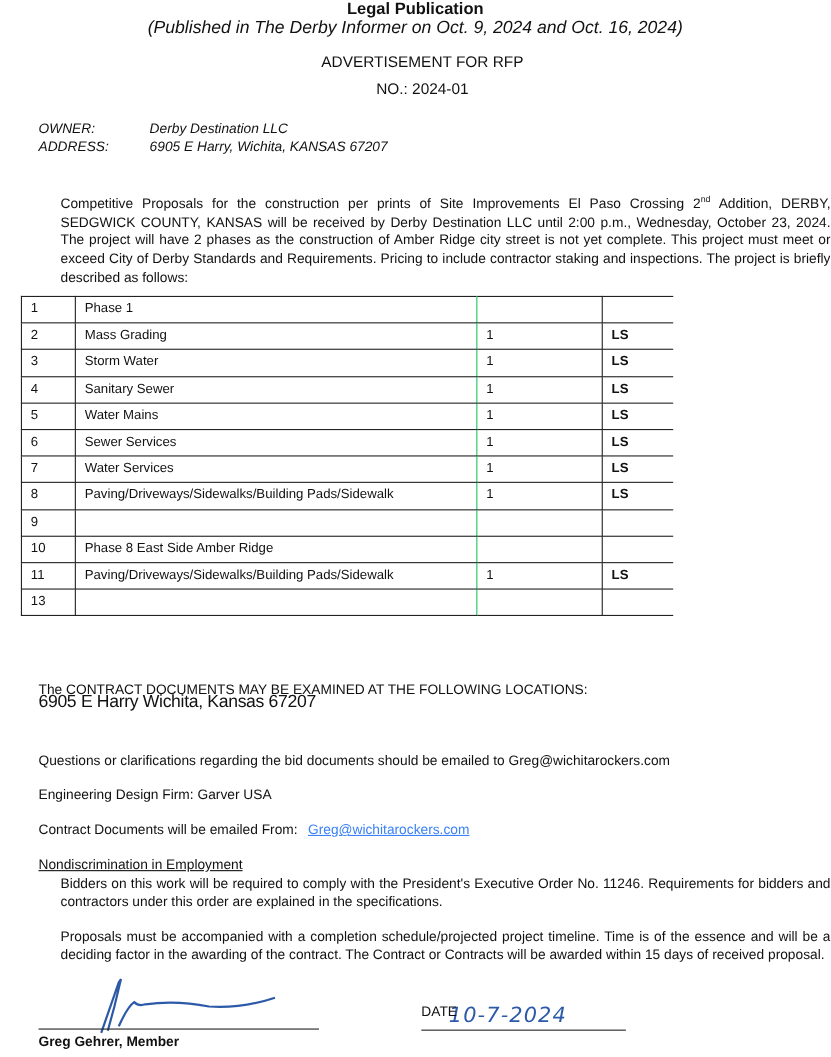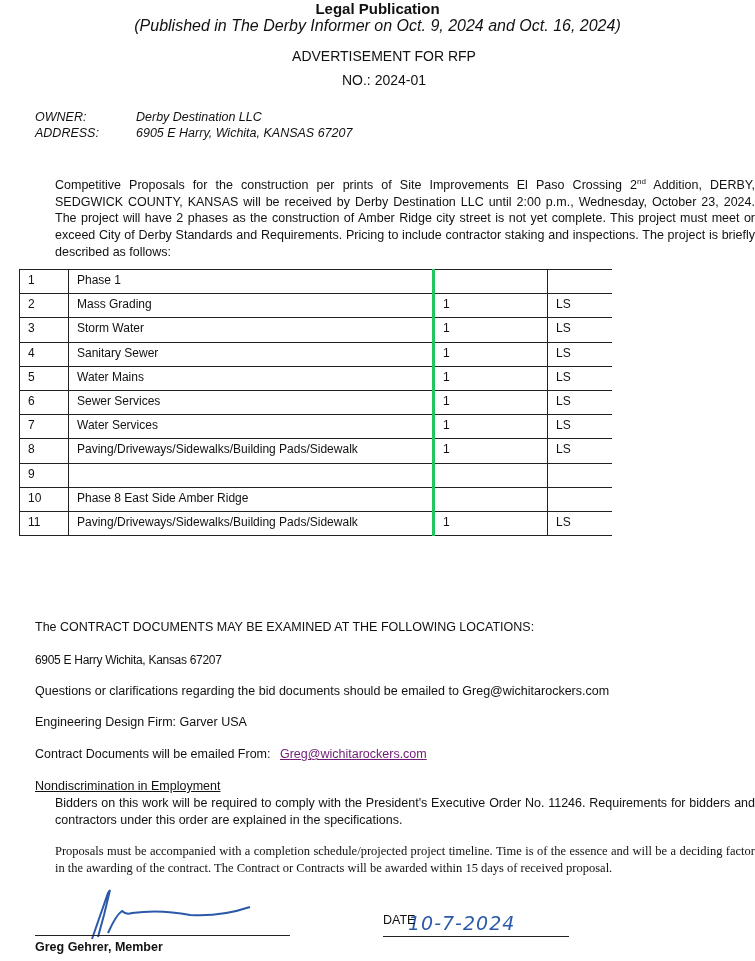--- a/index.html
+++ b/index.html
@@ -8,25 +8,25 @@
   .narrow { font-family:Liberation Sans, sans-serif; transform-origin:left top; }
   .title { left:0; width:755px; text-align:center; top:0; font-size:15px; font-weight:bold; transform:scaleX(0.88); }
   .sub { left:0; width:755px; text-align:center; top:17px; font-size:17px; transform:scaleX(0.86); }
   .adv { left:0; width:768px; text-align:center; top:48px; font-size:14px; }
   .no { left:0; width:768px; text-align:center; top:72px; font-size:14px; }
   .lbl { font-size:12.5px;font-style:italic; }
   .para { left:35px; width:700px; font-size:12.5px; line-height:16.6px; text-align:justify;margin-left:20px; }
   table.items { position:absolute; left:19px; top:269px; border-collapse:collapse; font-size:12px; }
   table.items td { border-top:1px solid #222; border-bottom:1px solid #222; height:24.2px; padding:0 8px; vertical-align:top; padding-top:3px; box-sizing:border-box; }
   table.items td.c0 { width:49px; border-left:1px solid #222; border-right:1px solid #222; }
-  table.items td.c1 { width:365px; border-right:3px solid #22c55e; }
+  table.items td.c1 { width:365px; border-right:1px solid #22c55e; }
   table.items td.c2 { width:114px; border-right:1px solid #222; }
-  table.items td.c3 { width:64px; }
+  table.items td.c3 { width:64px;font-weight:bold; }
   .line { font-size:12.5px; left:35px; }
-  .link { color:#701a75; text-decoration:underline; }
+  .link { color:#3b82f6; text-decoration:underline; }
   .u { text-decoration:underline; }
   .sigline { height:1px; background:#222; }
 </style>
 </head>
 <body>
 
 <div class="abs narrow title" style="transform:none;">Legal Publication</div>
 <div class="abs sub" style="transform:none;font-size:16px;font-style:italic;">(Published in The Derby Informer on Oct. 9, 2024 and Oct. 16, 2024)</div>
 <div class="abs adv">ADVERTISEMENT FOR RFP</div>
 <div class="abs no">NO.: 2024-01</div>
@@ -99,36 +99,42 @@
         <td class="c1">Phase 8 East Side Amber Ridge</td>
         <td class="c2"></td>
         <td class="c3"></td>
       </tr>
       <tr>
         <td class="c0">11</td>
         <td class="c1">Paving/Driveways/Sidewalks/Building Pads/Sidewalk</td>
         <td class="c2">1</td>
         <td class="c3">LS</td>
       </tr>
+      <tr>
+        <td class="c0">13</td>
+        <td class="c1"></td>
+        <td class="c2"></td>
+        <td class="c3"></td>
+      </tr>
     </tbody>
 </table>
 
 <div class="abs line" style="top:620px;">The CONTRACT DOCUMENTS MAY BE EXAMINED AT THE FOLLOWING LOCATIONS:</div>
-<div class="abs line" style="top:653px;font-size:12px;letter-spacing:-0.3px;">6905 E Harry Wichita, Kansas 67207</div>
+<div class="abs line" style="top:630px;font-size:16px;letter-spacing:-0.3px;">6905 E Harry Wichita, Kansas 67207</div>
 <div class="abs line" style="top:684px;">Questions  or  clarifications regarding  the  bid  documents should  be  emailed  to Greg@wichitarockers.com</div>
 <div class="abs line" style="top:715px;">Engineering Design Firm:  Garver USA</div>
 <div class="abs line" style="top:747px;">
   <span>Contract Documents will be emailed From:</span>
   <span class="link" style="margin-left:6px;">Greg@wichitarockers.com</span>
 </div>
 
 <div class="abs line u" style="top:779px;">Nondiscrimination in Employment</div>
 <div class="abs para" style="top:795px;">Bidders on this work will be required to comply with the President's Executive Order No. 11246.  Requirements for bidders and contractors under this order are explained in the specifications.</div>
 
-<div class="abs para" style="top:843px;font-family:Liberation Serif, serif;">Proposals  must be accompanied with a completion schedule/projected project timeline.  Time is of the essence and will be a deciding factor in the awarding of the contract.  The Contract or Contracts will be awarded within 15 days of received proposal.</div>
+<div class="abs para" style="top:843px;">Proposals  must be accompanied with a completion schedule/projected project timeline.  Time is of the essence and will be a deciding factor in the awarding of the contract.  The Contract or Contracts will be awarded within 15 days of received proposal.</div>
 
 <svg class="abs" style="left:60px;top:885px;" width="220" height="56" viewBox="0 0 220 56">
   <path d="M32 54 L48 8 L50 5 L44 30 L38 52" fill="none" stroke="#2c5aa8" stroke-width="2"></path>
   <path d="M48 48 Q56 30 62 26 Q66 30 72 28 Q100 24 130 30 Q160 32 190 22" fill="none" stroke="#2c5aa8" stroke-width="2"></path>
 </svg>
 <div class="abs sigline" style="left:35px;top:935px;width:255px;"></div>
 <div class="abs line" style="top:940px;font-weight:bold;">Greg Gehrer, Member</div>
 
 <div class="abs" style="left:408px;top:912px;font-family:'DejaVu Sans',sans-serif;font-style:italic;font-size:19px;color:#2c5aa8;letter-spacing:1px;">10-7-2024</div>
 <div class="abs sigline" style="left:383px;top:936px;width:186px;"></div>

